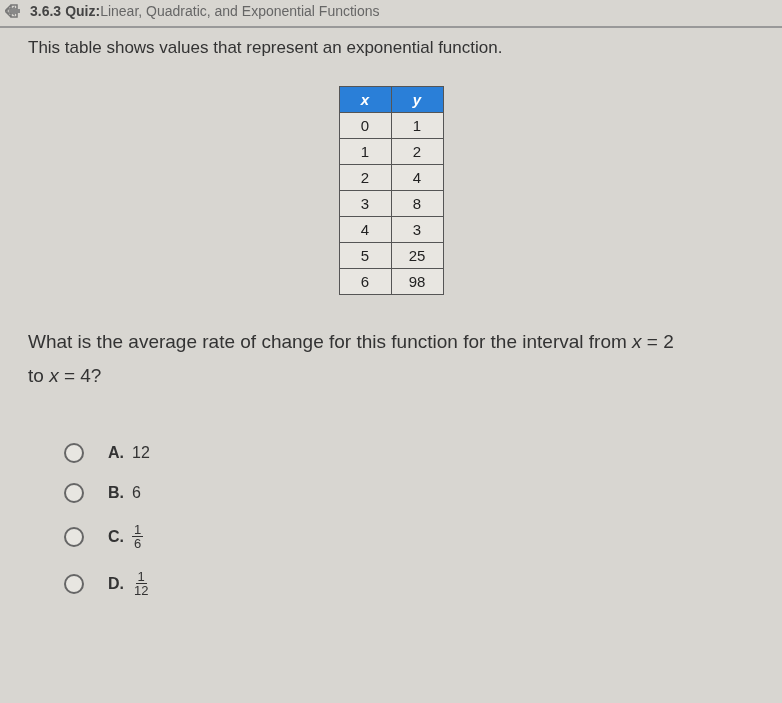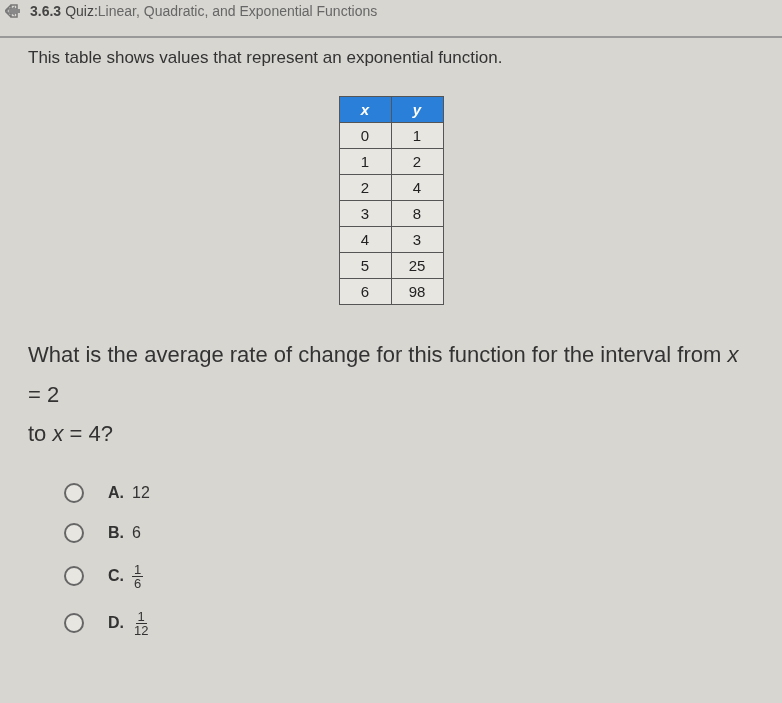--- a/index.html
+++ b/index.html
@@ -10,39 +10,39 @@
     body {
       font-family: Arial, Helvetica, sans-serif;
       background: #d8d6d1;
       width: 782px;
       height: 703px;
       overflow: hidden;
     }
     .header-bar {
       display: flex;
       align-items: center;
-      padding: 2px 8px 16px 4px;
+      padding: 2px 8px 6px 4px;
       border-bottom: 2px solid #999;
       font-size: 14px;
       color: #555;
     }
     .back-icon {
       width: 18px;
       height: 18px;
       margin-right: 8px;
       display: inline-flex;
       align-items: center;
       justify-content: center;
     }
     .quiz-number {
       font-weight: bold;
       color: #444;
     }
     .quiz-label {
-      font-weight: normal;
+      font-weight: bold;
       color: #444;
       margin-left: 4px;
     }
     .quiz-title {
       color: #666;
       margin-left: 0;
     }
     .content {
       padding: 10px 28px 0 28px;
     }
@@ -71,24 +71,24 @@
       background: #2a7fd8;
       color: #fff;
       font-style: italic;
       font-weight: bold;
     }
     td {
       background: #e8e6e1;
       color: #222;
     }
     .question-text {
-      font-size: 22px;
+      font-size: 19px;
       color: #333;
       line-height: 1.8;
-      margin-bottom: 29px;
+      margin-bottom: 50px;
     }
     .italic {
       font-style: italic;
     }
     .options {
       margin-left: 36px;
     }
     .option {
       display: flex;
       align-items: center;

